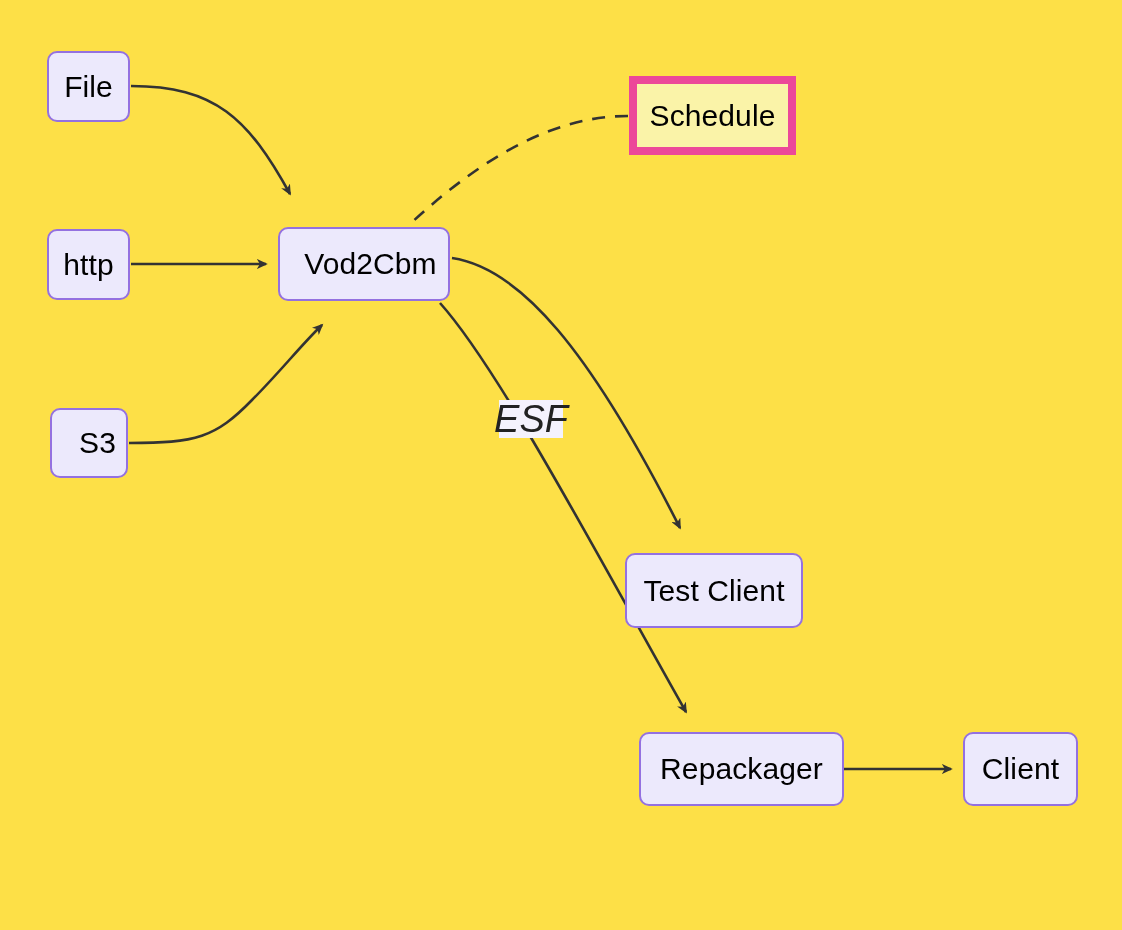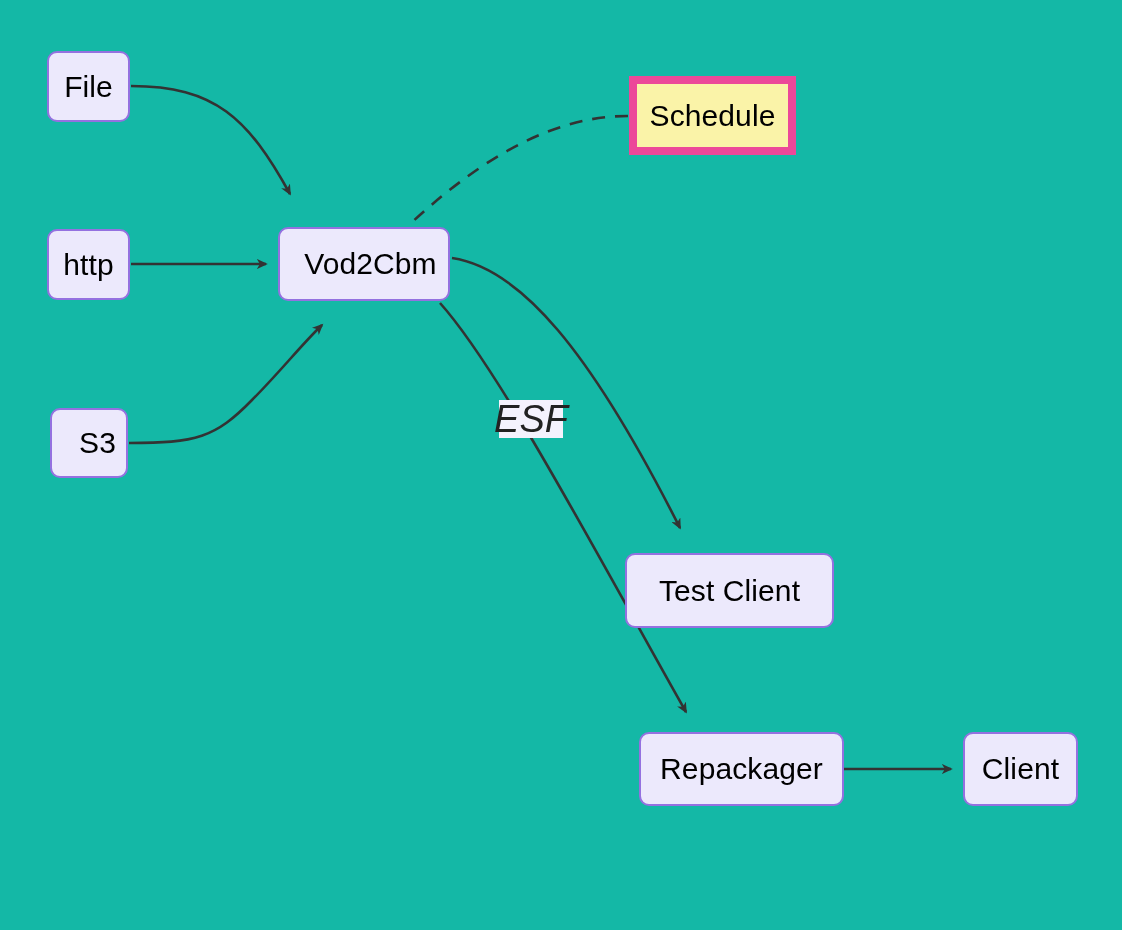--- a/index.html
+++ b/index.html
@@ -9,21 +9,21 @@
     background: #ffffff;
   }
   body {
     font-family: "Liberation Sans", sans-serif;
     -webkit-font-smoothing: antialiased;
   }
   #diagram-canvas {
     position: relative;
     width: 1122px;
     height: 930px;
-    background: #14b8a6;
+    background: #fde047;
     overflow: hidden;
   }
   #edge-layer {
     position: absolute;
     left: 0;
     top: 0;
     width: 1122px;
     height: 930px;
     pointer-events: none;
   }
@@ -102,21 +102,21 @@
   </div>
 
   <div class="node" style="left:278px; top:227px; width:172px; height:74px;padding-left:13px;">
     <span>Vod2Cbm</span>
   </div>
 
   <div class="node node-schedule" style="left:629px; top:76px; width:167px; height:79px;">
     <span>Schedule</span>
   </div>
 
-  <div class="node" style="left:625px; top:553px; width:209px; height:75px;">
+  <div class="node" style="left:625px; top:553px; width:178px; height:75px;">
     <span>Test Client</span>
   </div>
 
   <div class="node" style="left:611px; top:732px; width:205px; height:74px;margin-left:28px;">
     <span>Repackager</span>
   </div>
 
   <div class="node" style="left:963px; top:732px; width:115px; height:74px;">
     <span>Client</span>
   </div>

